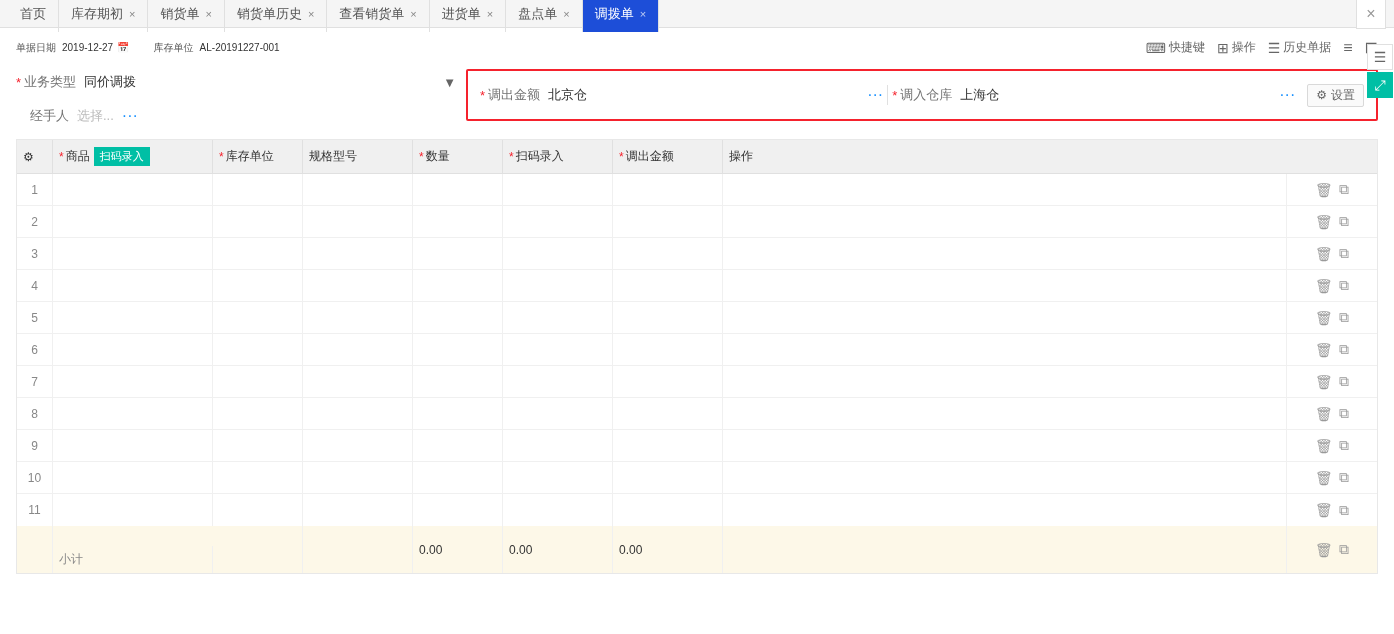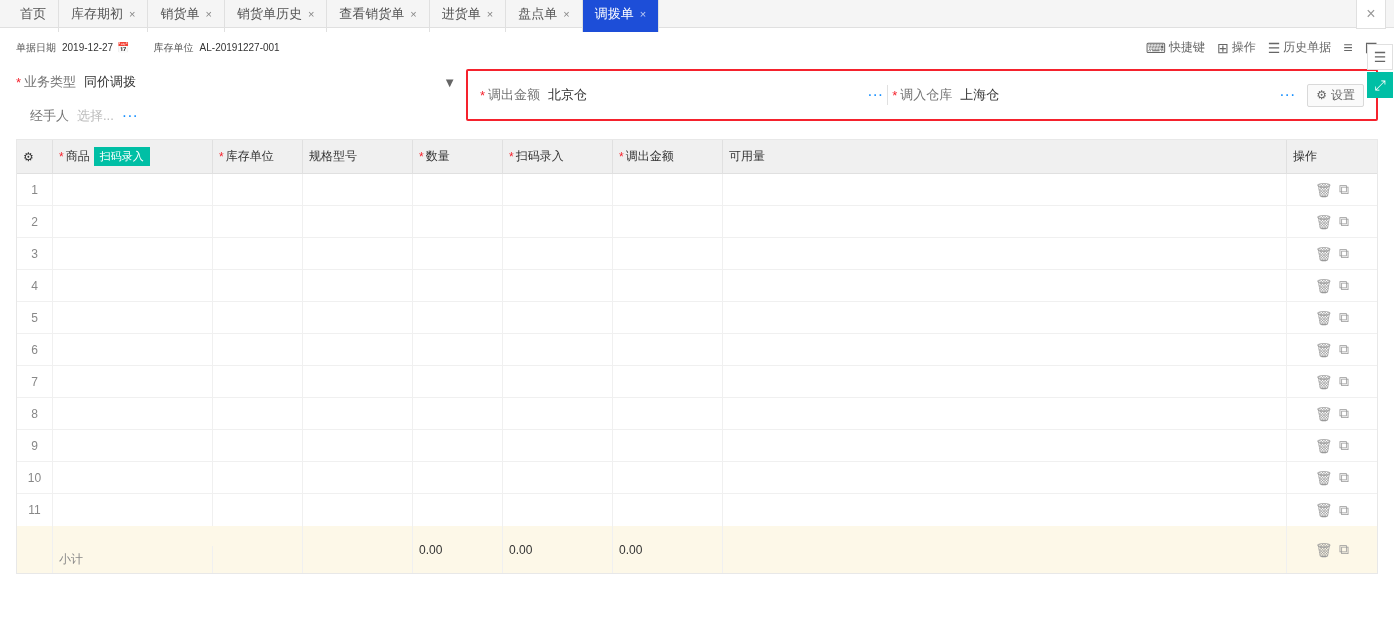--- a/index.html
+++ b/index.html
@@ -401,23 +401,20 @@
       </div>
       <div class="th">
         <span class="req">*</span>
         <span>扫码录入</span>
       </div>
       <div class="th">
         <span class="req">*</span>
         <span>调出金额</span>
       </div>
       <div class="th">
-        <span>可用量</span>
-      </div>
-      <div class="th">
         <span>操作</span>
       </div>
     </div>
 
     <div id="table-body">
         <div class="table-row">
       <div class="td num">1</div>
       <div class="td"></div>
       <div class="td"></div>
       <div class="td"></div>

